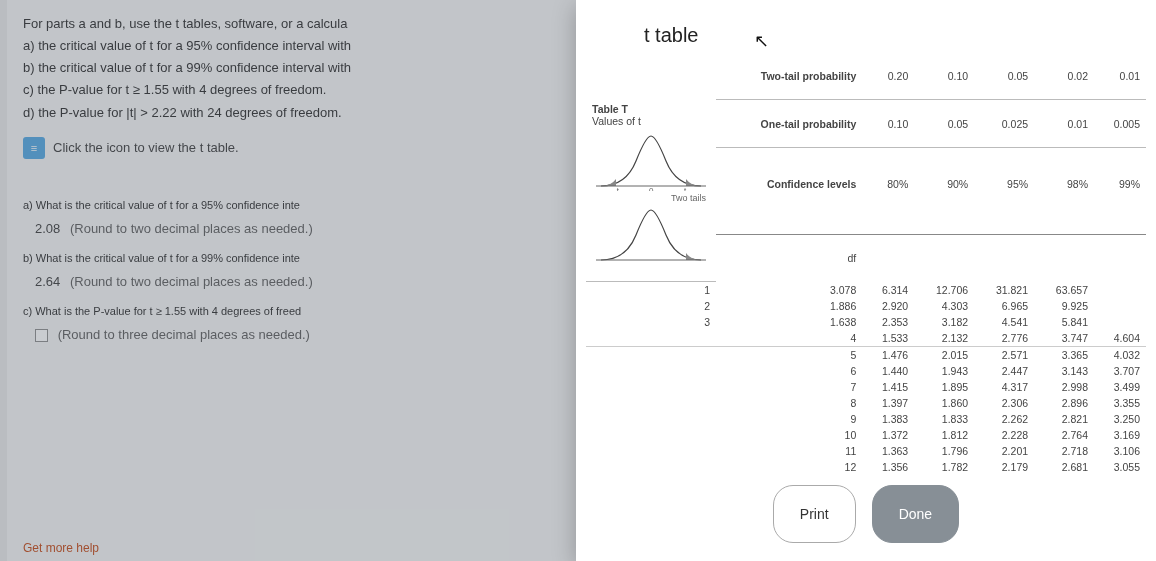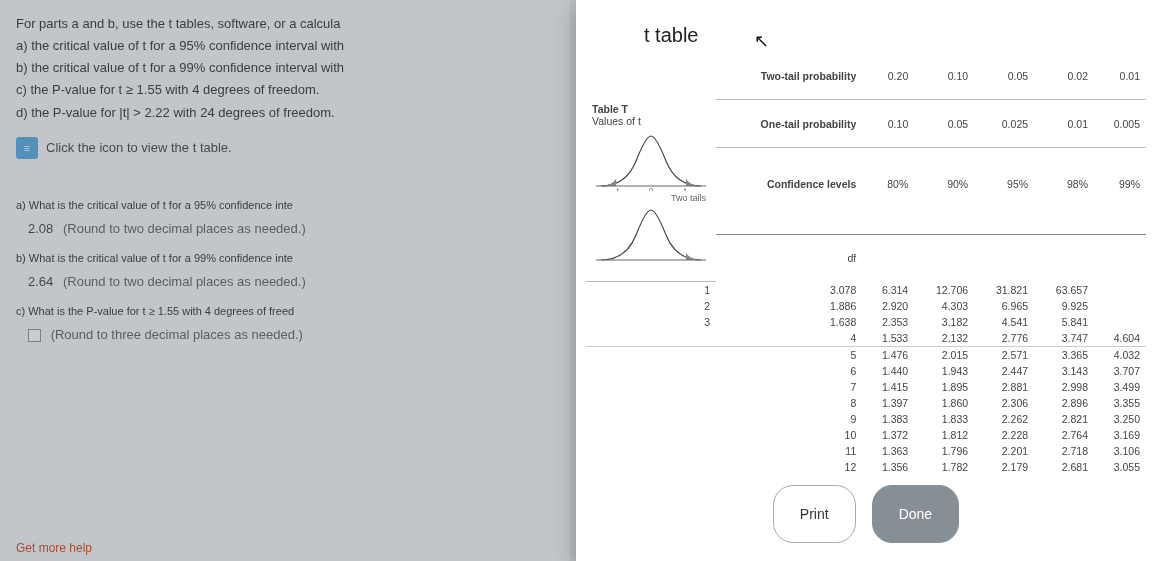--- a/index.html
+++ b/index.html
@@ -8,21 +8,21 @@
       background: #e8e8e8;
       width: 1156px;
       height: 561px;
       overflow: hidden;
       position: relative;
       font-size: 13px;
       color: #333;
     }
     .question-panel {
       position: absolute;
-      left: 0;
+      left: 7px;
       top: 0;
       width: 570px;
       height: 561px;
       background: #f5f5f5;
       padding: 14px 16px;
     }
     .prompt {
       font-size: 13px;
       line-height: 1.55;
       color: #222;
@@ -308,21 +308,21 @@
             <td>1.943</td>
             <td>2.447</td>
             <td>3.143</td>
             <td>3.707</td>
           </tr>
           <tr>
             <td class="graph-cell"></td>
             <td>7</td>
             <td>1.415</td>
             <td>1.895</td>
-            <td>2.881</td>
+            <td>4.317</td>
             <td>2.998</td>
             <td>3.499</td>
           </tr>
           <tr>
             <td class="graph-cell"></td>
             <td>8</td>
             <td>1.397</td>
             <td>1.860</td>
             <td>2.306</td>
             <td>2.896</td>

